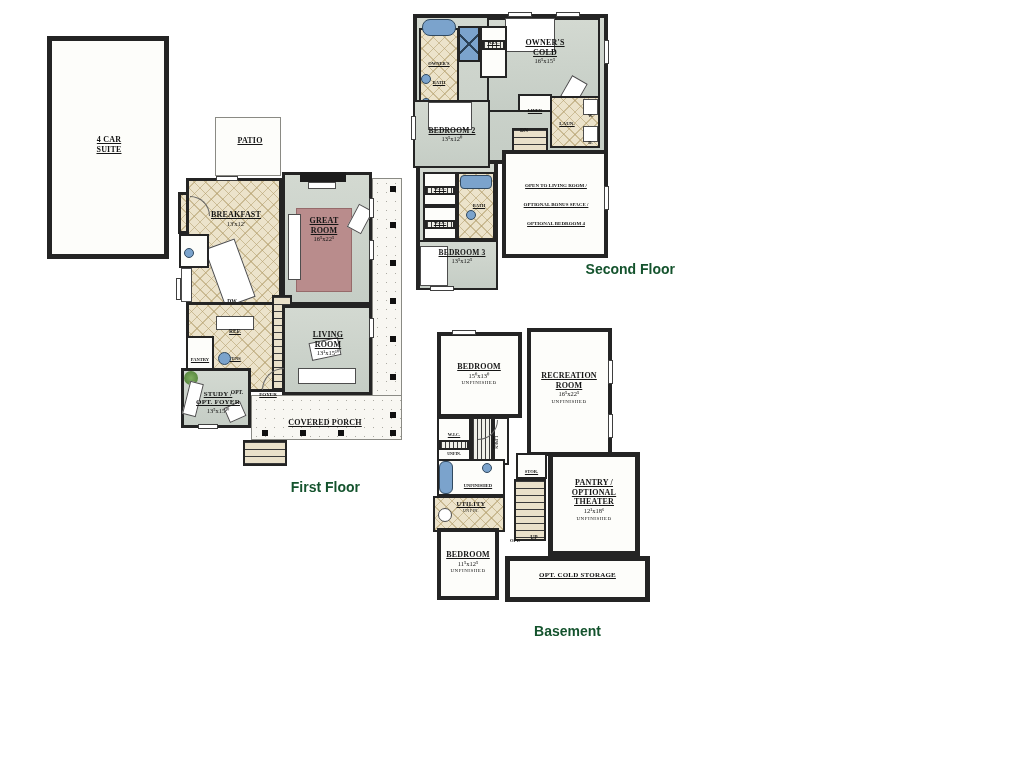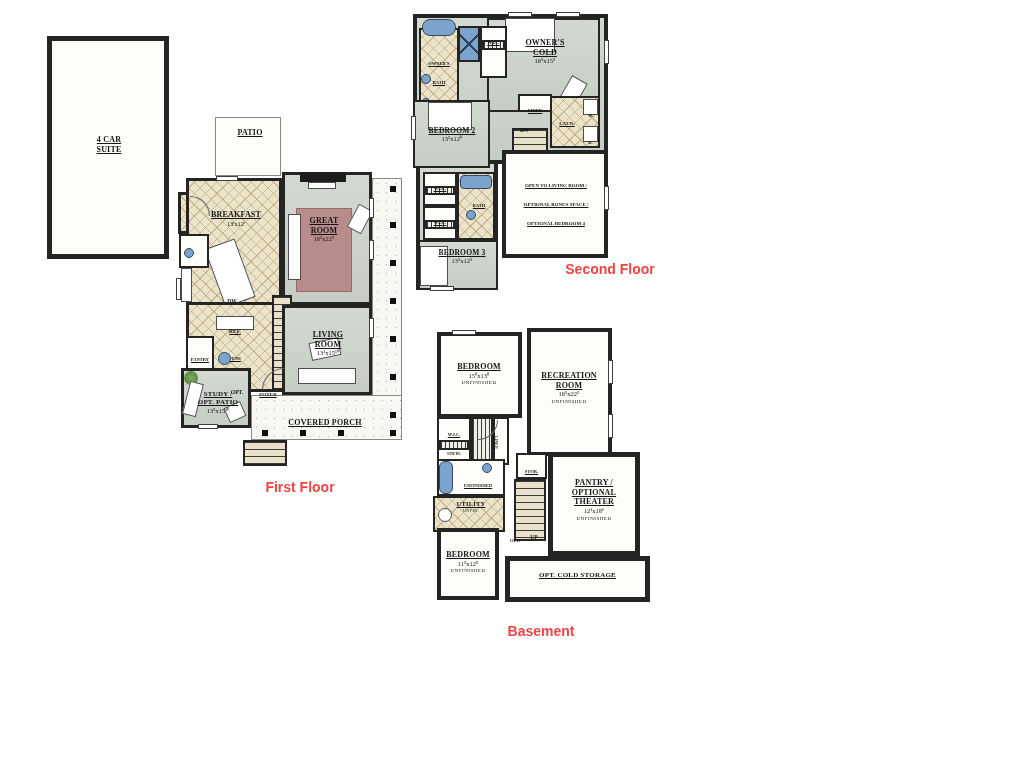--- a/index.html
+++ b/index.html
@@ -32,38 +32,38 @@
   .arc{position:absolute;box-sizing:border-box;border-left:1px solid #666;border-top:1px solid #666;border-radius:100% 0 0 0;}
   .blue{position:absolute;box-sizing:border-box;background:#7ba3cc;border:1px solid #31495f;}
   .circle{border-radius:50%;}
   .dark{position:absolute;background:#1d1d1d;}
   .hatch{position:absolute;box-sizing:border-box;border:2px solid #242424;
      background:repeating-linear-gradient(90deg,#3c3c3c 0 1px,#efefe8 1px 4px);}
   .showerx{position:absolute;box-sizing:border-box;border:2px solid #242424;background-color:#7ba3cc;
      background-image:linear-gradient(45deg,transparent 47%,#2c4257 47% 53%,transparent 53%),
                       linear-gradient(-45deg,transparent 47%,#2c4257 47% 53%,transparent 53%);}
   .title{position:absolute;font-family:"Liberation Sans",sans-serif;font-weight:700;font-size:14px;
-     color:#ef4444;text-align:center;white-space:nowrap;}
+     color:#14532d;text-align:right;white-space:nowrap;}
   .plant{position:absolute;width:14px;height:14px;border-radius:50%;background:radial-gradient(#7fae5f,#4c7a35);}
 </style>
 </head>
 <body>
 
 <div class="canvas">
 
   <div>
 
     <div class="room w5 f-white" style="left:47px;top:36px;width:122px;height:223px;"></div>
     <div class="lbl" style="left:67px;top:135px;width:84px;">
       <span class="nm">4 CAR</span>
       <span class="nm">SUITE</span>
     </div>
 
     <div class="room thin f-white" style="left:215px;top:117px;width:66px;height:59px;"></div>
-    <div class="lbl" style="left:215px;top:128px;width:70px;">
+    <div class="lbl" style="left:215px;top:136px;width:70px;">
       <span class="nm">PATIO</span>
     </div>
 
     <div class="room thin f-porch" style="left:372px;top:178px;width:30px;height:262px;"></div>
     <div class="room thin f-porch" style="left:251px;top:395px;width:151px;height:45px;"></div>
     <div class="col" style="left:390px;top:186px;"></div>
     <div class="col" style="left:390px;top:222px;"></div>
     <div class="col" style="left:390px;top:260px;"></div>
     <div class="col" style="left:390px;top:298px;"></div>
     <div class="col" style="left:390px;top:336px;"></div>
@@ -137,21 +137,21 @@
       <span class="nm">ROOM</span>
       <span class="dm">13¹x15¹⁰</span>
     </div>
 
     <div class="room f-green" style="left:181px;top:368px;width:70px;height:60px;"></div>
     <div class="plant" style="left:184px;top:371px;"></div>
     <div class="furn" style="left:186px;top:382px;width:14px;height:34px;transform:rotate(14deg);"></div>
     <div class="furn" style="left:226px;top:404px;width:18px;height:16px;transform:rotate(-24deg);"></div>
     <div class="lbl" style="left:188px;top:390px;width:60px;">
       <span class="nm" style="font-size:7px;">STUDY /</span>
-      <span class="nm" style="font-size:7px;">OPT. PATIO</span>
+      <span class="nm" style="font-size:7px;">OPT. FOYER</span>
       <span class="dm">13⁵x15¹⁰</span>
     </div>
     <div class="lbl" style="left:226px;top:379px;width:22px;">
       <span class="tinyn">OPT.</span>
     </div>
 
     <div class="lbl" style="left:254px;top:381px;width:28px;">
       <span class="tiny" style="font-size:5px;">FOYER</span>
     </div>
     <div class="arc" style="left:262px;top:368px;width:22px;height:22px;"></div>

